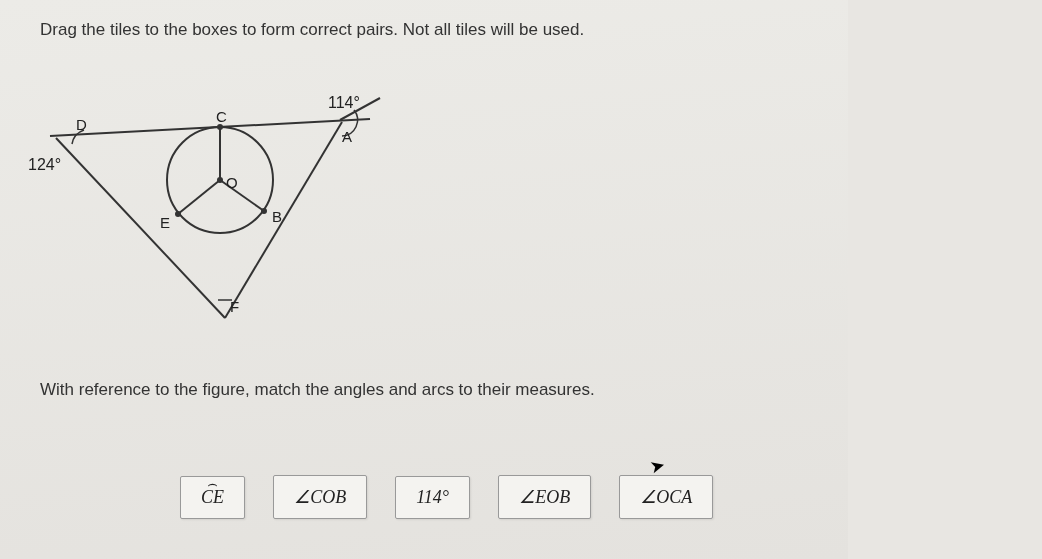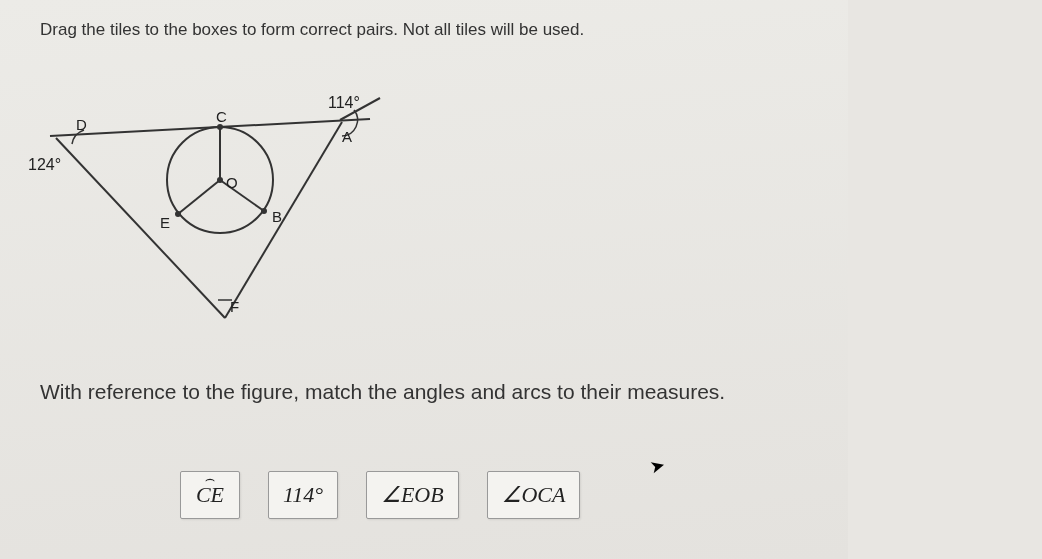--- a/index.html
+++ b/index.html
@@ -27,41 +27,40 @@
     position: absolute;
     top: 80px;
     left: 20px;
     width: 380px;
     height: 250px;
   }
   .question {
     position: absolute;
     top: 380px;
     left: 40px;
-    font-size: 21px;
+    font-size: 17px;
     color: #333;
     text-align: right;
   }
   .tiles {
     position: absolute;
     bottom: 40px;
     left: 180px;
     right: 20px;
     display: flex;
     gap: 28px;
     align-items: center;
   }
   .tile {
     background: #f4f3f0;
     border: 1px solid #999;
     border-radius: 2px;
-    padding: 10px 14px;
+    padding: 10px 20px;
     min-width: 60px;
-    text-align: center;
-    font-size: 22px;
+    font-size: 18px;
     font-family: "Times New Roman", serif;
     font-style: italic;
     color: #222;
     box-shadow: 1px 1px 2px rgba(0,0,0,0.08);
     cursor: move;
     white-space: nowrap;
   }
   .arc-hat { position: relative; display: inline-block; }
   .arc-hat::before {
     content: "⌢";
@@ -130,18 +129,19 @@
       <text x="308" y="28" class="ang">114°</text>
     </svg>
   </div>
 
   <div class="question">With reference to the figure, match the angles and arcs to their measures.</div>
 
   <span class="cursor-icon">➤</span>
 
   <div class="tiles">
     <div class="tile"><span class="arc-hat">CE</span></div>
+    <div class="tile"><span>∠COB</span></div>
     <div class="tile"><span>114°</span></div>
     <div class="tile"><span>∠EOB</span></div>
     <div class="tile"><span>∠OCA</span></div>
   </div>
 
 </div>
 
 </body></html>

